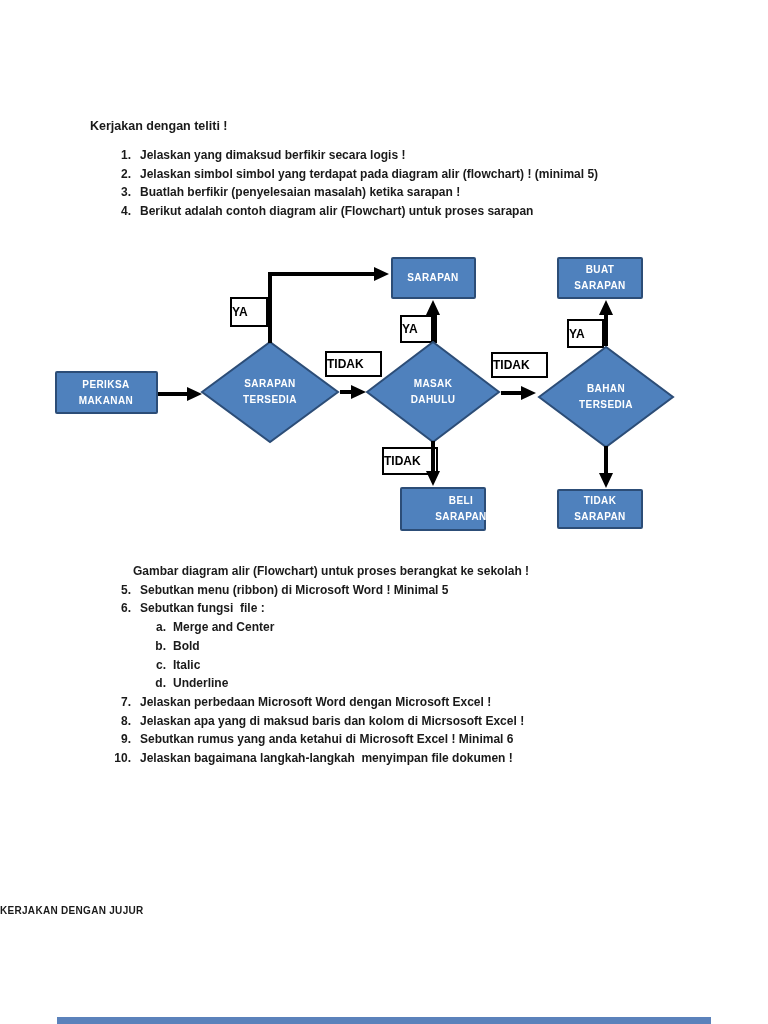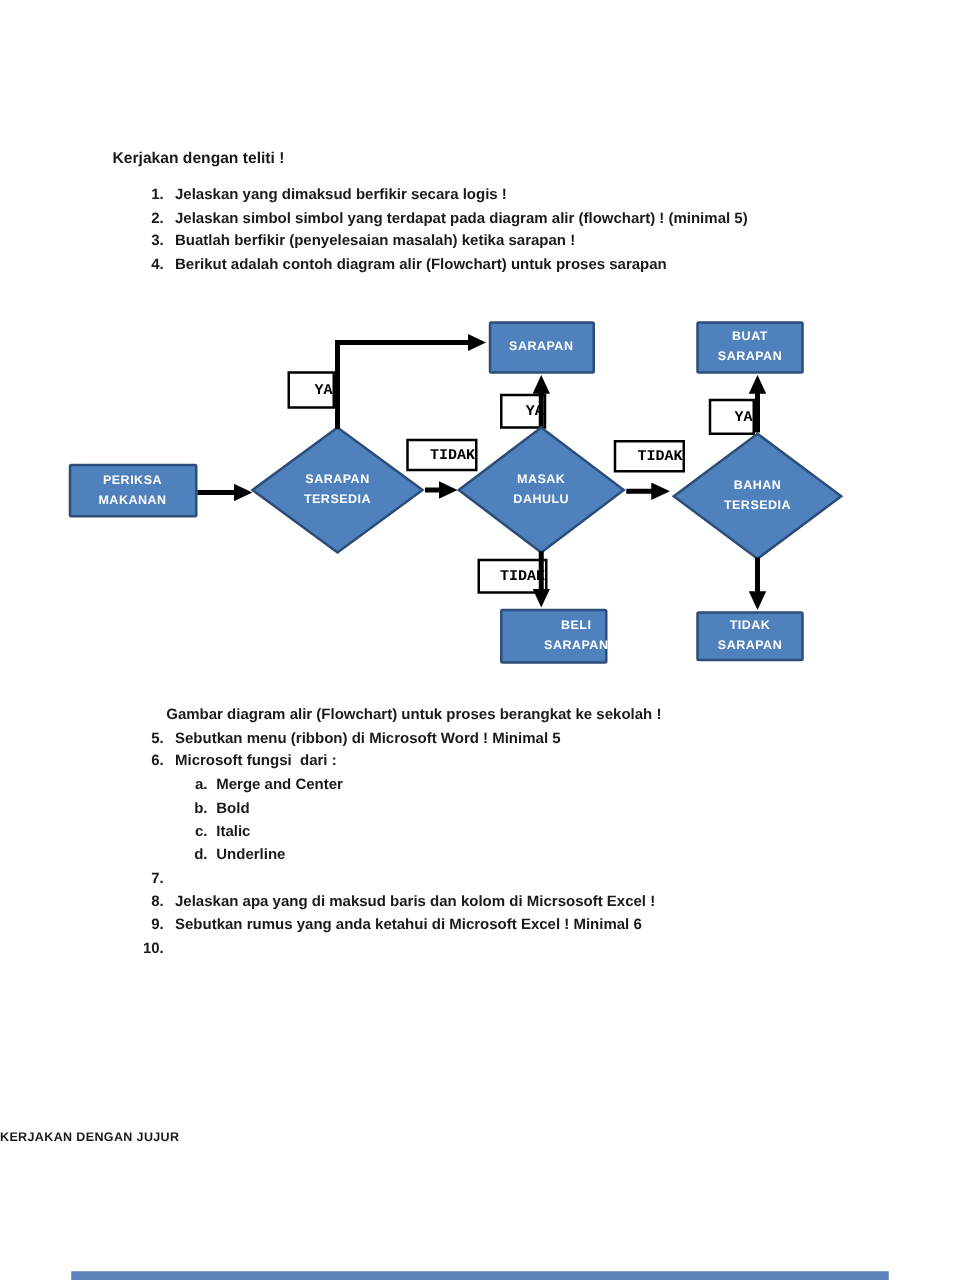--- a/index.html
+++ b/index.html
@@ -36,22 +36,22 @@
   .flow-node {
     position:absolute; box-sizing:border-box;
     background:var(--node-fill,#4f81bd);
     border:2px solid var(--node-border,#2c4d77);
     border-radius:2px; z-index:1;
   }
   .branch-label {
     position:absolute; box-sizing:border-box;
     background:var(--label-fill,#fff);
     border:2px solid var(--label-border,#000);
-    display:flex; align-items:center; justify-content:flex-end;
-    font-size:12px; font-weight:bold; color:#000; z-index:2;font-family:Liberation Mono, monospace;
+    display:flex; align-items:center; justify-content:flex-start;
+    font-size:12px; font-weight:bold; color:#000; z-index:2;
   }
   .flow-svg { position:absolute; left:0; top:0; width:768px; height:1024px; z-index:3; pointer-events:none; }
   .node-label {
     position:absolute; transform:translate(-50%,-50%);
     color:var(--node-text,#fff); font-size:10px; font-weight:bold;
     letter-spacing:0.4px; line-height:16px; text-align:center;
     white-space:pre-line; z-index:4; width:130px;
   }
   .next-page-bar {
     position:absolute; left:57px; top:1017px; width:654px; height:7px;
@@ -152,50 +152,52 @@
   <div class="qlist qlist-bottom">
     <div class="qrow caption">
         <span class="qtext" style="margin-left:0;">Gambar diagram alir (Flowchart) untuk proses berangkat ke sekolah !</span>
       </div>
     <div class="qrow">
         <span class="qnum">5.</span>
         <span class="qtext">Sebutkan menu (ribbon) di Microsoft Word ! Minimal 5</span>
       </div>
     <div class="qrow">
         <span class="qnum">6.</span>
-        <span class="qtext">Microsoft fungsi  dari :</span>
+        <span class="qtext">Sebutkan fungsi  file :</span>
       </div>
     <div class="qrow sub">
         <span class="qnum">a.</span>
         <span class="qtext">Merge and Center</span>
       </div>
     <div class="qrow sub">
         <span class="qnum">b.</span>
         <span class="qtext">Bold</span>
       </div>
     <div class="qrow sub">
         <span class="qnum">c.</span>
         <span class="qtext">Italic</span>
       </div>
     <div class="qrow sub">
         <span class="qnum">d.</span>
         <span class="qtext">Underline</span>
       </div>
     <div class="qrow">
         <span class="qnum">7.</span>
+        <span class="qtext">Jelaskan perbedaan Microsoft Word dengan Microsoft Excel !</span>
       </div>
     <div class="qrow">
         <span class="qnum">8.</span>
         <span class="qtext">Jelaskan apa yang di maksud baris dan kolom di Micrsosoft Excel !</span>
       </div>
     <div class="qrow">
         <span class="qnum">9.</span>
         <span class="qtext">Sebutkan rumus yang anda ketahui di Microsoft Excel ! Minimal 6</span>
       </div>
     <div class="qrow">
         <span class="qnum">10.</span>
+        <span class="qtext">Jelaskan bagaimana langkah-langkah  menyimpan file dokumen !</span>
       </div>
   </div>
 
   <div class="footer">KERJAKAN DENGAN JUJUR</div>
 
   <div class="next-page-bar"></div>
 </div>
 
 </body></html>

